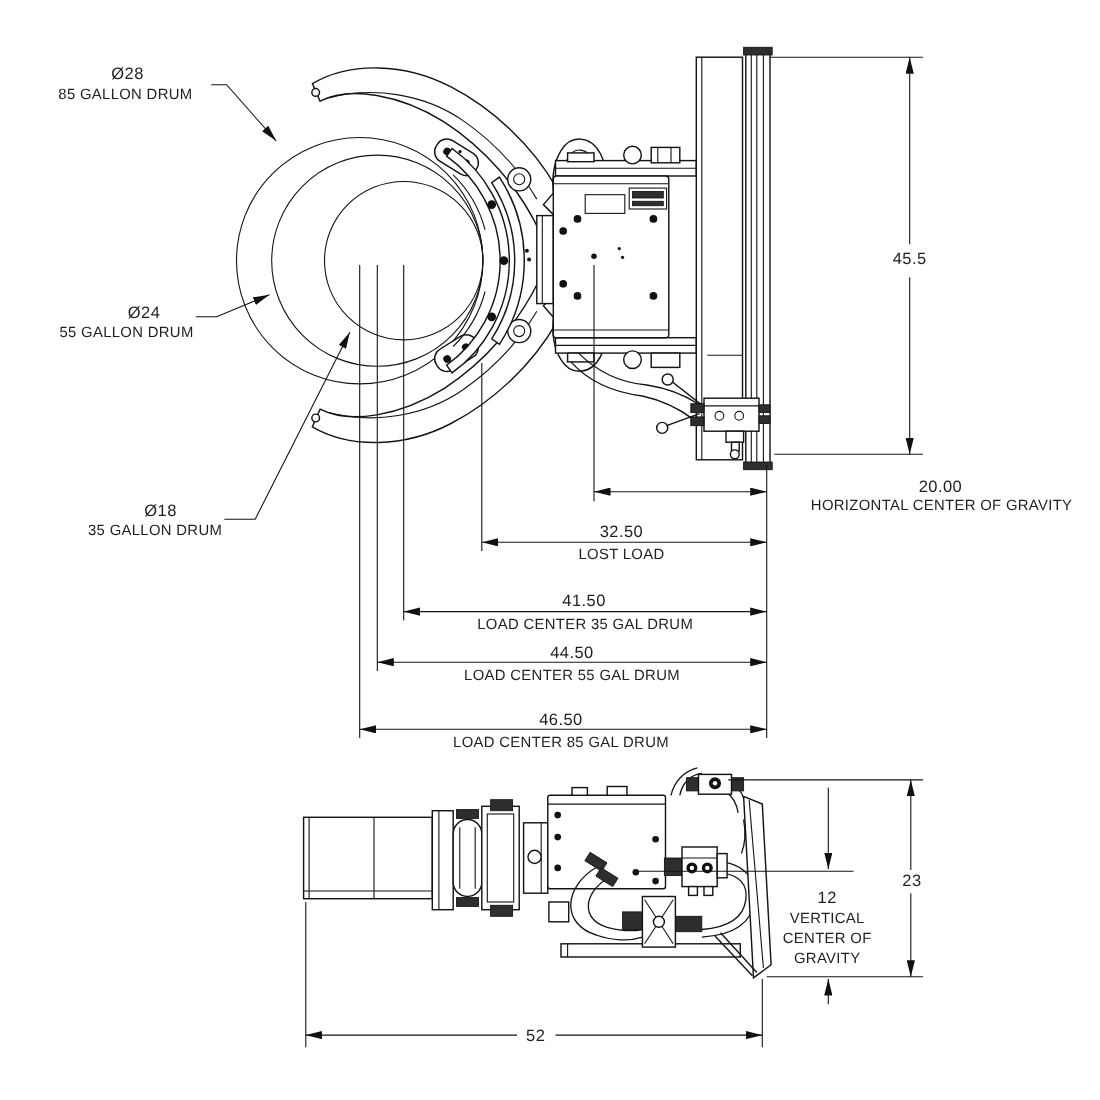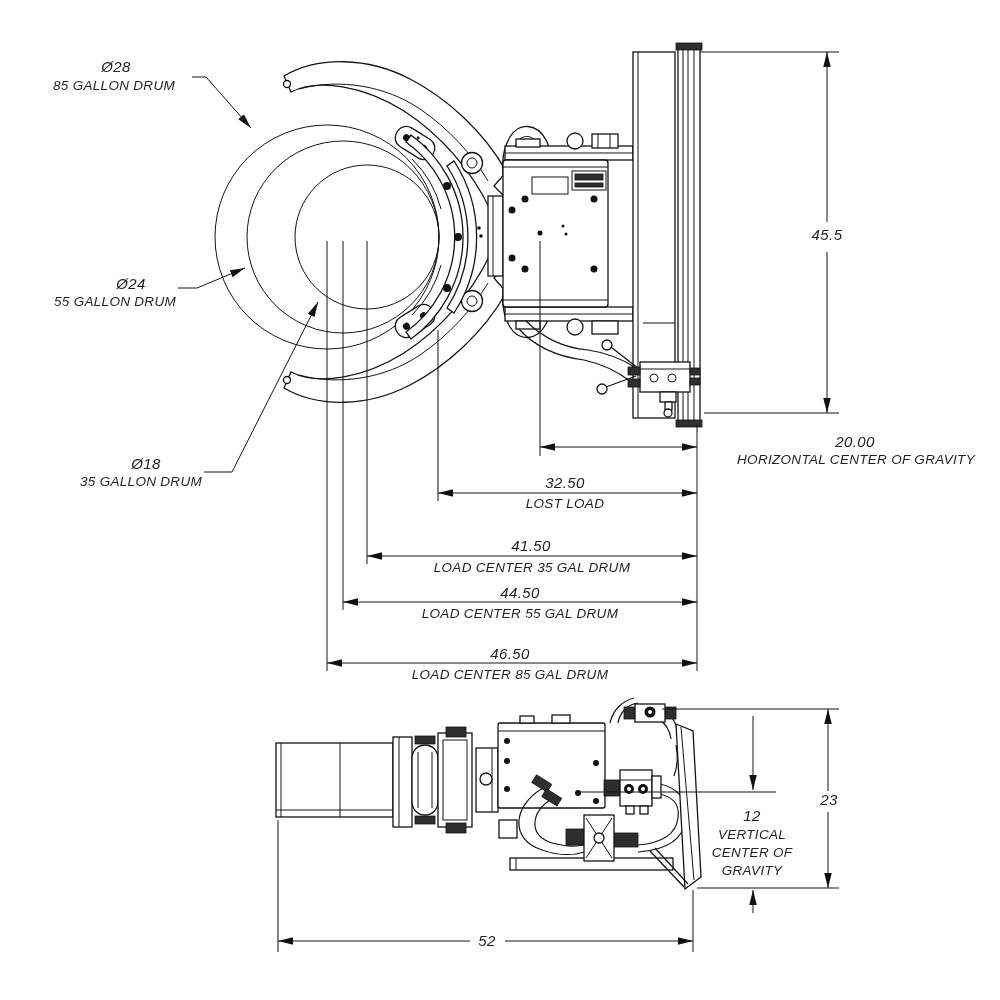--- a/index.html
+++ b/index.html
@@ -1,16 +1,16 @@
 <!DOCTYPE html>
 <html><head>
 <meta charset="utf-8">
 <style>
   html,body{margin:0;padding:0;background:#fff;}
-  .canvas{position:relative;width:1000px;height:1000px;background:#fff;overflow:hidden;font-style:italic;}
+  .canvas{position:relative;width:1000px;height:1000px;background:#fff;overflow:hidden;}
   svg{position:absolute;left:0;top:0;}
   svg text{font-family:"Liberation Sans", sans-serif;fill:#1f1f1f;}
   .t-num{font-size:15px;letter-spacing:.4px;text-anchor:middle;}
   .t-lbl{font-size:13.5px;letter-spacing:.3px;text-anchor:middle;}
   .s{fill:none;stroke:#141414;stroke-width:1.3;}
   .sw{fill:#ffffff;stroke:#141414;stroke-width:1.3;}
   .thin{fill:none;stroke:#141414;stroke-width:1;}
   .dim{fill:none;stroke:#141414;stroke-width:1;}
   .dark{fill:#2e2e2e;stroke:#141414;stroke-width:.8;}
   .dot{fill:#111;stroke:none;}

